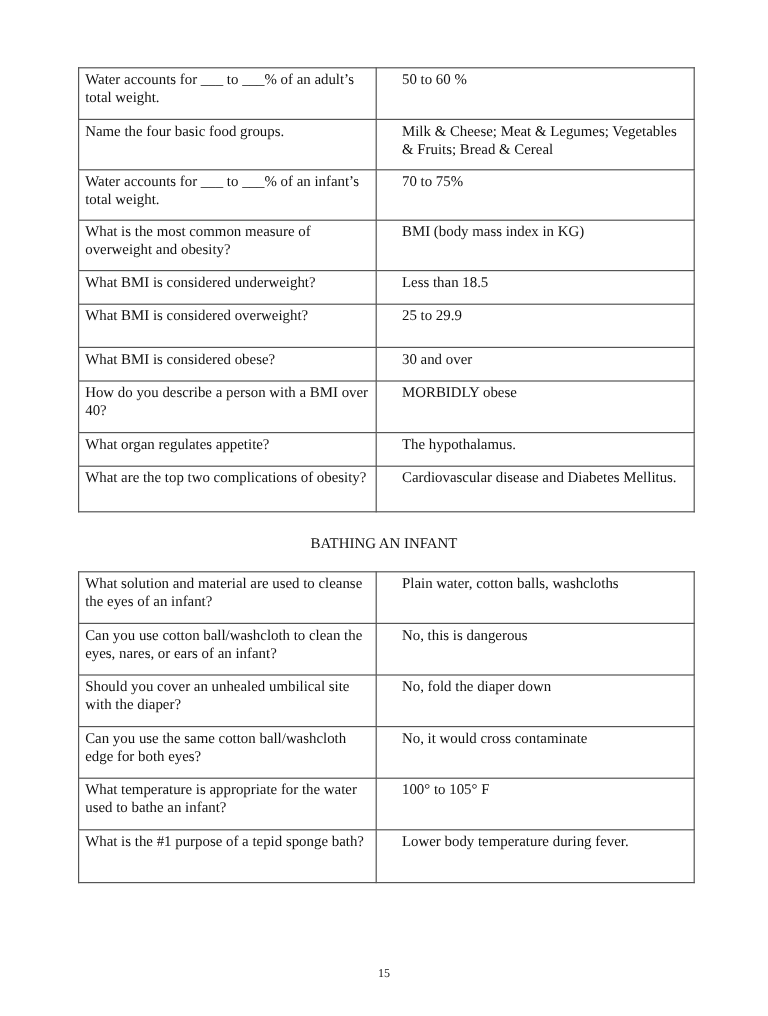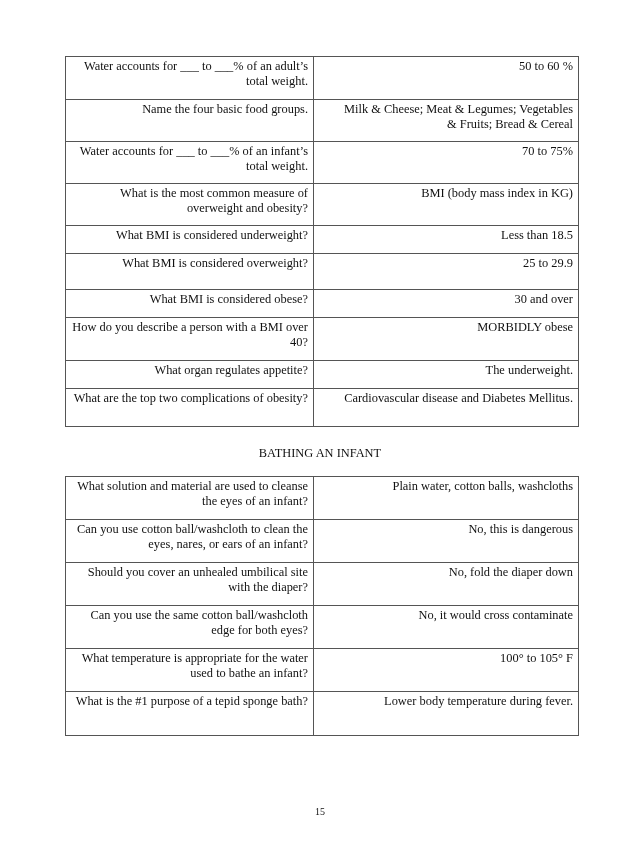--- a/index.html
+++ b/index.html
@@ -16,21 +16,20 @@
       font-size: 12.4px;
       line-height: 15px;
       overflow: hidden;
     }
     .qa-table {
       position: absolute;
       left: 65px;
       width: 514px;
       border-collapse: collapse;
       table-layout: fixed;
-      text-align: right;
     }
     .qa-table td {
       border: 1.2px solid #555555;
       vertical-align: top;
       padding: 2px 5px 0 5px;
       box-sizing: border-box;
     }
     .qa-table td.q { width: 248px; }
     .qa-table td.a { padding-left: 21px; }
     #table-1 { top: 56px; }
@@ -96,21 +95,21 @@
     <tr>
       <td class="q">What BMI is considered obese?</td>
       <td class="a">30 and over</td>
     </tr>
     <tr>
       <td class="q">How do you describe a person with a BMI over 40?</td>
       <td class="a">MORBIDLY obese</td>
     </tr>
     <tr>
       <td class="q">What organ regulates appetite?</td>
-      <td class="a">The underweight.</td>
+      <td class="a">The hypothalamus.</td>
     </tr>
     <tr>
       <td class="q">What are the top two complications of obesity?</td>
       <td class="a">Cardiovascular disease and Diabetes Mellitus.</td>
     </tr>
   </tbody>
 </table>
 
 <div class="section-heading">BATHING AN INFANT</div>
 

